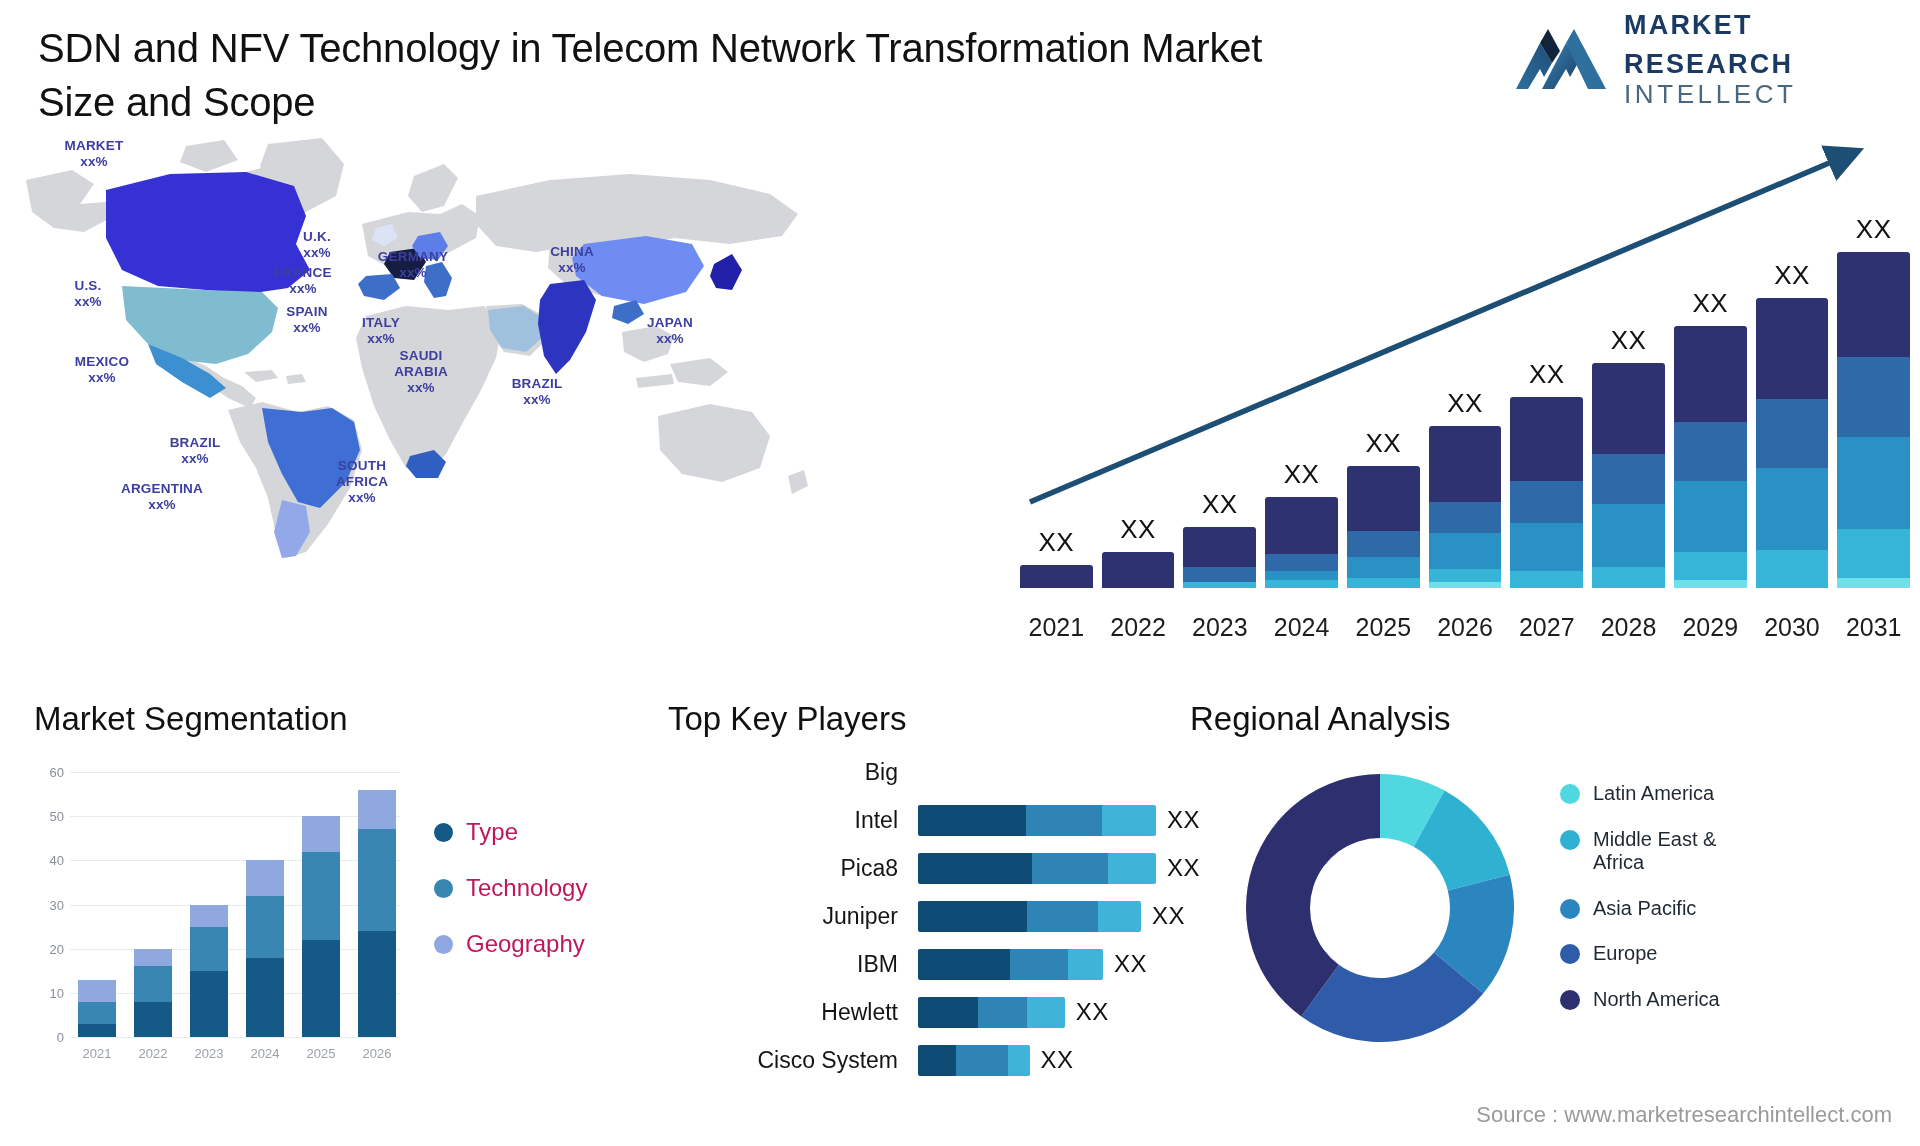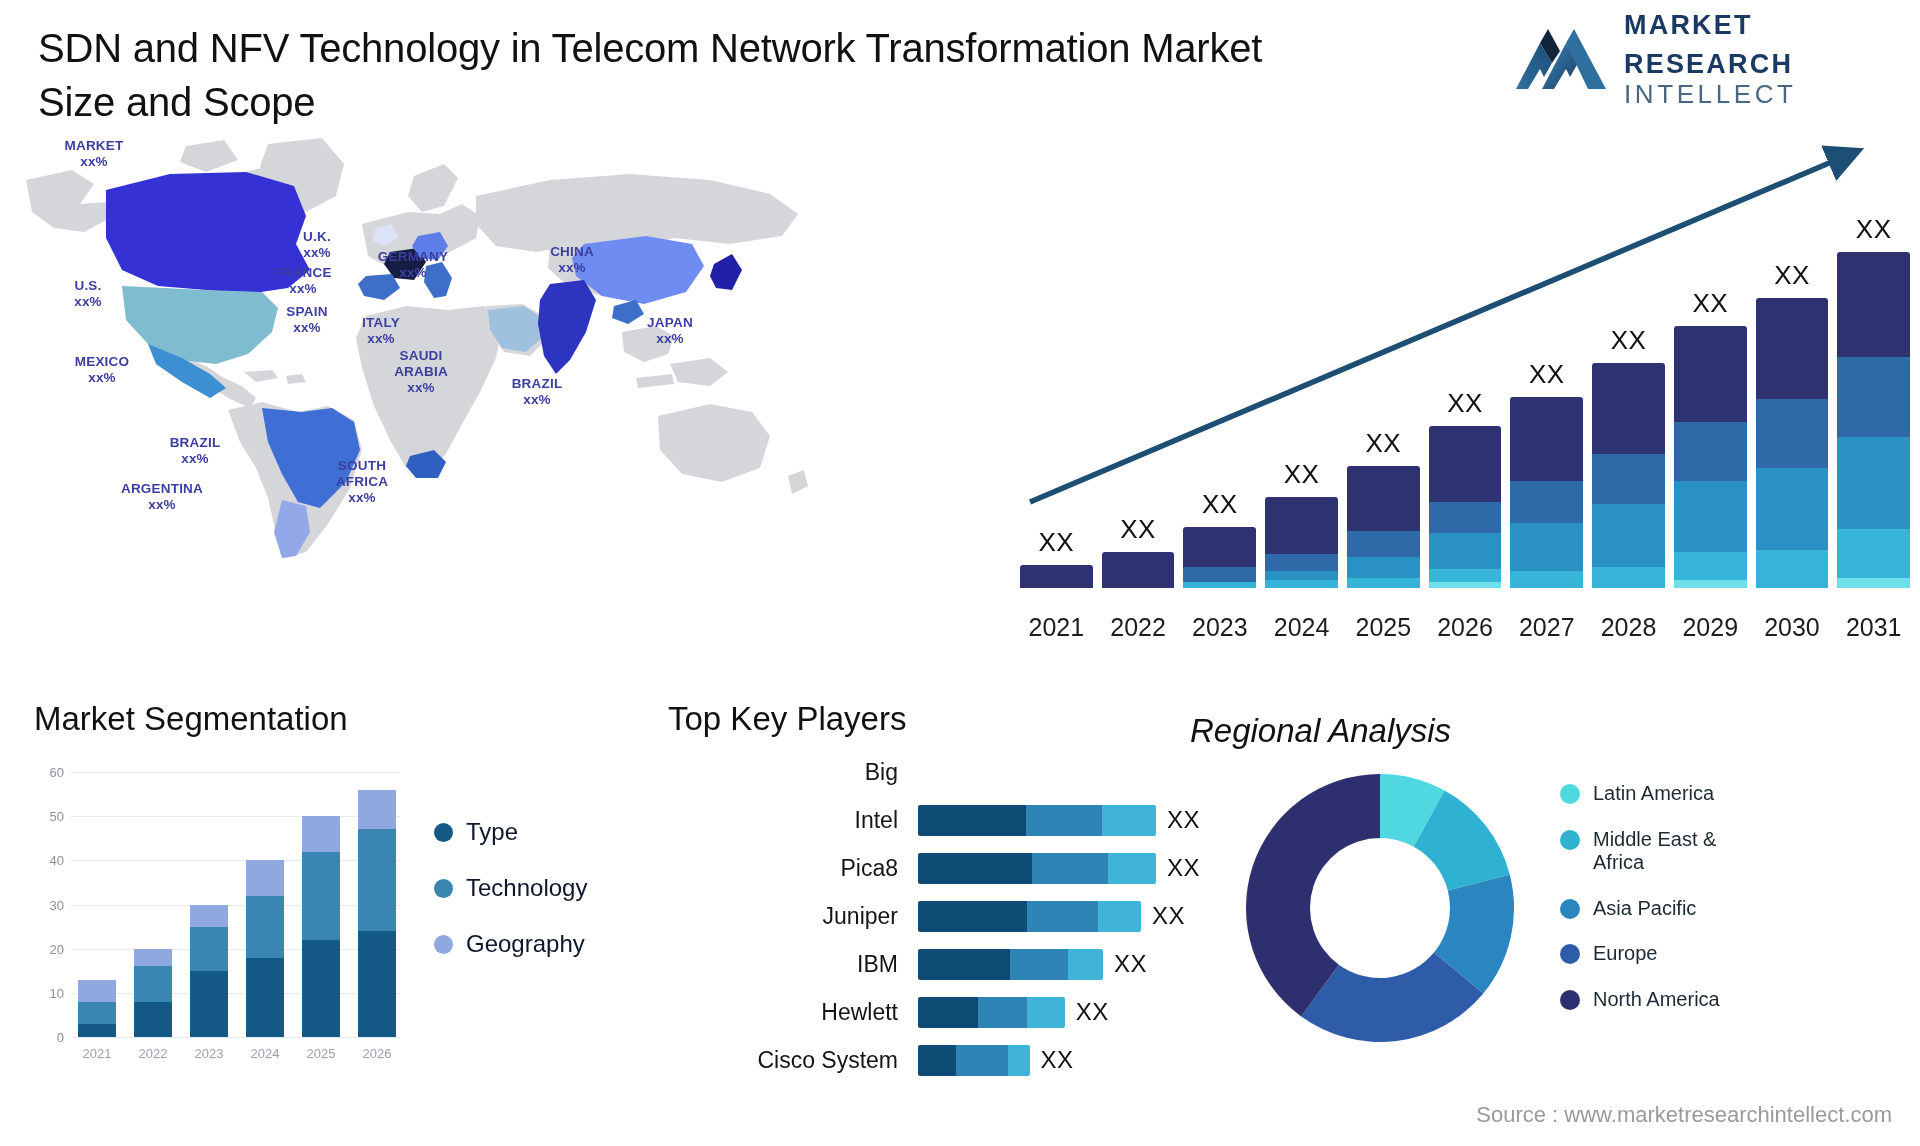--- a/index.html
+++ b/index.html
@@ -65,21 +65,21 @@
   .gline { position: absolute; left: 0; width: 330px; height: 1px; background: #e9ecef; }
   .ytick { position: absolute; right: 336px; font-size: 13px; color: #8a8f98; transform: translateY(-50%); font-family: "Liberation Sans", sans-serif;}
   .seg-bars { position: absolute; left: 8px; bottom: 30px; width: 318px; height: 265px; display: flex; align-items: flex-end; gap: 18px; }
   .seg-col { flex: 1; display: flex; flex-direction: column; justify-content: flex-end; height: 100%; }
   .seg-seg { width: 100%; }
   .seg-xlabels { position: absolute; left: 8px; bottom: 6px; width: 318px; display: flex; gap: 18px; }
   .seg-xl { flex: 1; text-align: center; font-size: 13px; color: #9aa0a8; font-family: "Liberation Sans", sans-serif; }
   .seg-legend { position: absolute; left: 400px; top: 118px; display: flex; flex-direction: column; gap: 28px; }
   .lg-item { display: flex; align-items: center; gap: 13px; }
   .lg-dot { width: 19px; height: 19px; border-radius: 50%; flex: 0 0 auto; }
-  .lg-txt { font-size: 24px; color: #0f172a; font-family: "Liberation Sans", sans-serif; white-space: nowrap; }
+  .lg-txt { font-size: 24px; color: #be185d; font-family: "Liberation Sans", sans-serif; white-space: nowrap; }
 
   
   .kp-panel { position: absolute; left: 640px; top: 700px; width: 560px; height: 440px; }
   .kp-labels { position: absolute; left: 0px; top: 48px; width: 262px; display:flex; flex-direction: column; }
   .kp-label { height: 48px; display: flex; align-items: center; justify-content: flex-end; font-size: 23px; color: #151515; font-family: "Liberation Sans", sans-serif; white-space: nowrap; padding-right: 4px;}
   .kp-bars { position: absolute; left: 278px; top: 48px; width: 282px; display: flex; flex-direction: column; }
   .kp-row { height: 48px; display: flex; align-items: center; }
   .kp-bar { height: 31px; display: flex; border-radius: 2px; overflow: hidden; }
   .kp-seg { height: 100%; }
   .kp-val { font-size: 24px; color: #111; margin-left: 11px; font-family: "Liberation Sans", sans-serif; letter-spacing:0.5px;}
@@ -465,21 +465,21 @@
             <div class="kp-seg" style="width: 38.08px; background: rgb(15, 76, 117);"></div>
             <div class="kp-seg" style="width: 51.68px; background: rgb(45, 132, 181);"></div>
             <div class="kp-seg" style="width: 21.76px; background: rgb(63, 179, 216);"></div>
           </div>
           <span class="kp-val">XX</span>
         </div>
       </div>
   </div>
 
   <div class="ra-panel">
-    <div class="sec-title" style="left:-50px;top:12px;font-style:italic;">Regional Analysis</div>
+    <div class="sec-title" style="left:-50px;top:0;">Regional Analysis</div>
     <div class="donut-wrap">
       <svg width="280" height="280" viewBox="0 0 280 280" id="donut-svg">
           <path d="M 140 6 A 134 134 0 0 1 204.55499232962984 22.574904874122282 L 173.72275718712007 78.65853239692956 A 70 70 0 0 0 140 70 Z" fill="#4fd8e0"></path>
           <path d="M 204.55499232962984 22.574904874122282 A 134 134 0 0 1 269.79014359123653 106.67555511990946 L 207.80082127900417 122.59170789846017 A 70 70 0 0 0 173.72275718712007 78.65853239692956 Z" fill="#2fb2d2"></path>
           <path d="M 269.79014359123653 106.67555511990946 A 134 134 0 0 1 243.24877453195575 225.41481462632441 L 193.93592699430525 184.6196792824083 A 70 70 0 0 0 207.80082127900417 122.59170789846017 Z" fill="#2b86c0"></path>
           <path d="M 243.24877453195575 225.41481462632441 A 134 134 0 0 1 61.23677619280862 248.40827724624296 L 98.85503233952689 196.63118960624632 A 70 70 0 0 0 193.93592699430525 184.6196792824083 Z" fill="#2f5ca8"></path>
           <path d="M 61.23677619280862 248.40827724624296 A 134 134 0 0 1 139.99999999999997 6 L 140 70 A 70 70 0 0 0 98.85503233952689 196.63118960624632 Z" fill="#2e2f6e"></path>
         </svg>
     </div>
     <div class="ra-legend">

